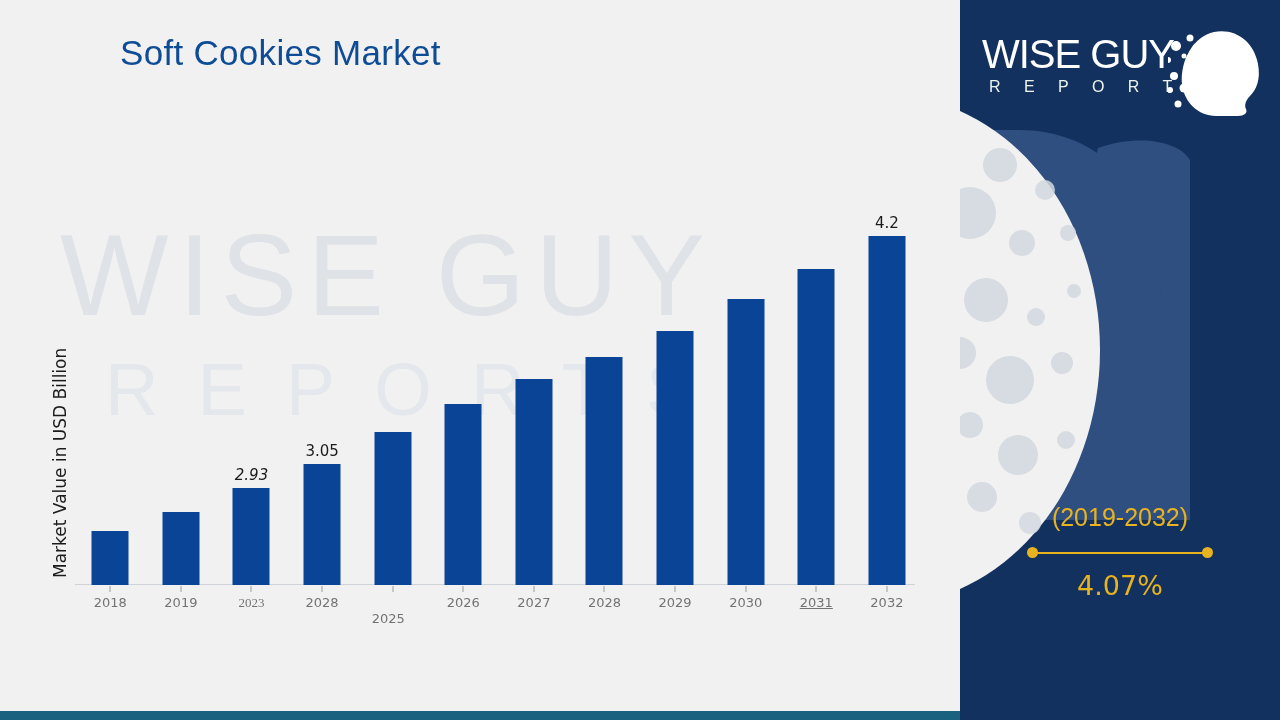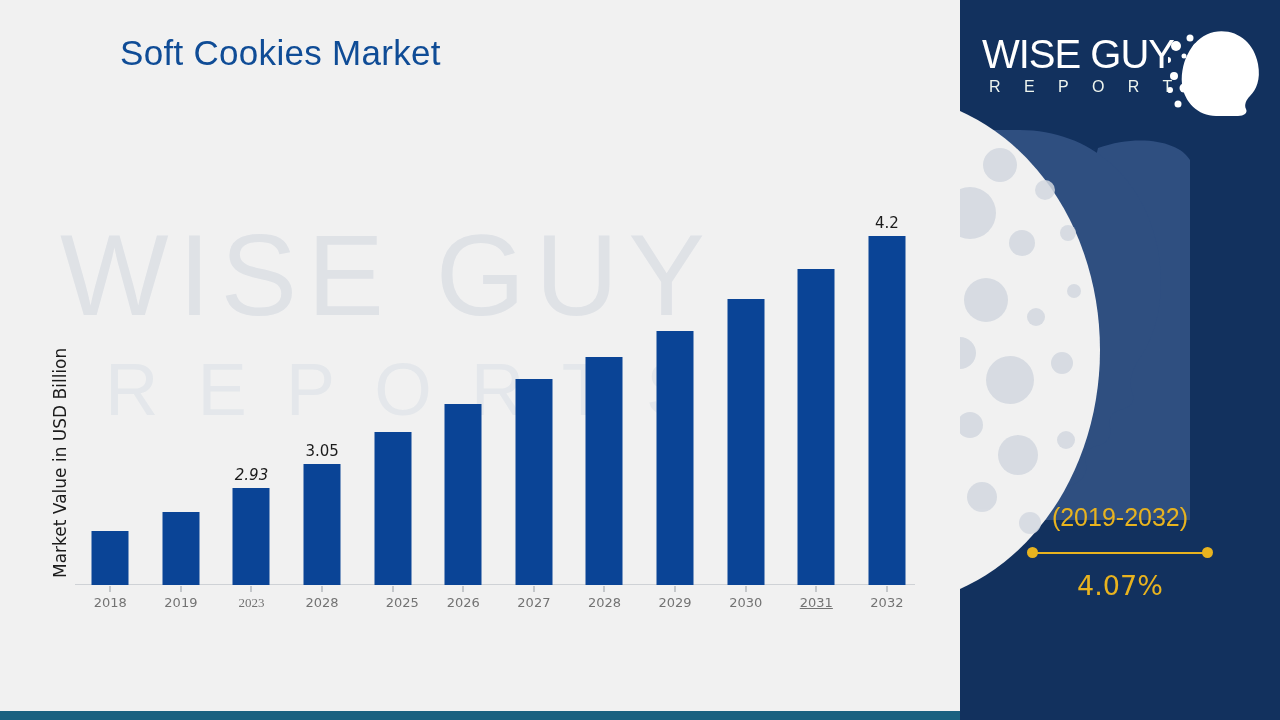--- a/index.html
+++ b/index.html
@@ -371,21 +371,21 @@
         <span class="dot right"></span>
       </div>
       <div class="cagr-value">4.07%</div>
     </div>
 
   </div>
 <div class="x-tick-label" style="left: 75px;">2018</div>
     <div class="x-tick-label" style="left: 145.6px;">2019</div>
     <div class="x-tick-label" style="left: 216.2px; font-family: Liberation Serif, serif;">2023</div>
     <div class="x-tick-label" style="left: 286.8px;">2028</div>
-    <div class="x-tick-label" style="left: 367px;">2025</div>
+    <div class="x-tick-label" style="left: 353px; margin-top: 16px;">2025</div>
     <div class="x-tick-label" style="left: 428px;">2026</div>
     <div class="x-tick-label" style="left: 498.6px;">2027</div>
     <div class="x-tick-label" style="left: 569.2px;">2028</div>
     <div class="x-tick-label" style="left: 639.8px;">2029</div>
     <div class="x-tick-label" style="left: 710.4px; text-align: center;">2030</div>
     <div class="x-tick-label" style="left: 781px; text-decoration: underline;">2031</div>
     <div class="x-tick-label" style="left: 851.6px;">2032</div>
   </div>
 
 </body></html>

